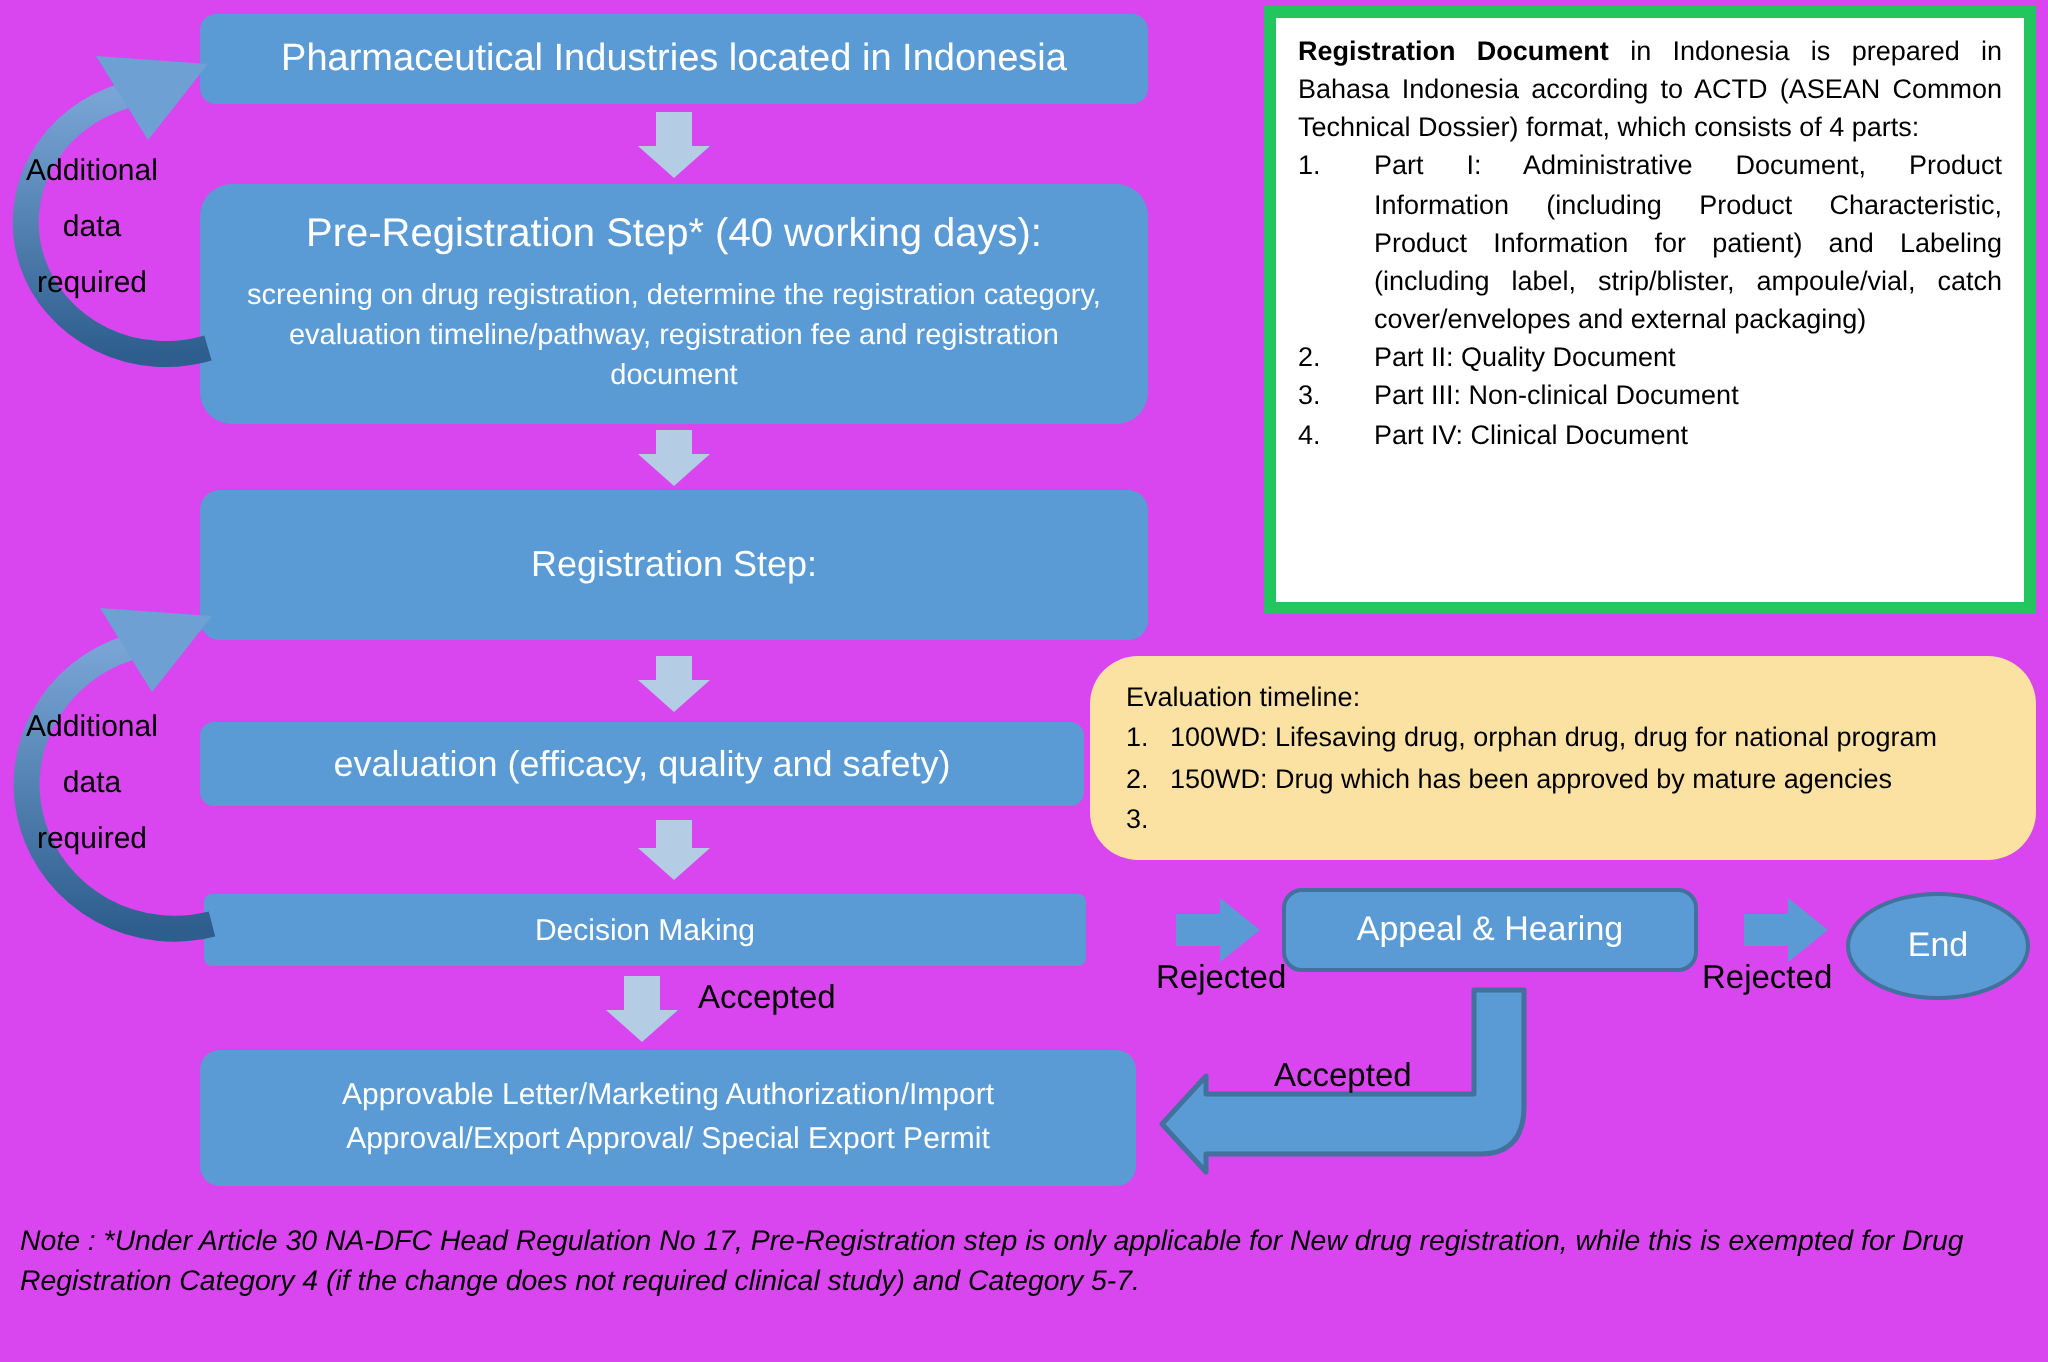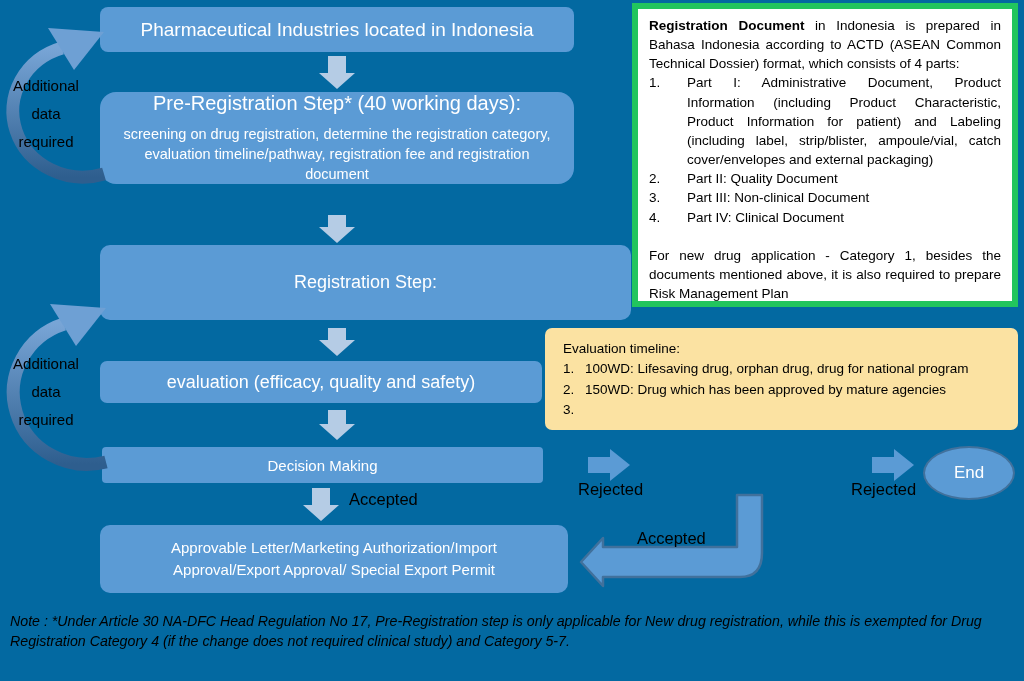--- a/index.html
+++ b/index.html
@@ -1,29 +1,29 @@
 <!DOCTYPE html>
 <html><head>
 <meta charset="utf-8">
 <style>
   html,body{margin:0;padding:0;background:#fff;}
   #canvas{
-    position:relative;width:1024px;height:681px;background:#0369a1;
+    position:relative;width:1024px;height:681px;background:#d946ef;
     font-family:"Liberation Sans",sans-serif;overflow:hidden;
   }
   .fbox{
     position:absolute;background:#5b9bd5;color:#fff;display:flex;
     align-items:center;justify-content:center;text-align:center;
     box-sizing:border-box;z-index:1;
   }
   #box-pharma{left:100px;top:7px;width:474px;height:45px;border-radius:8px;font-size:19px;}
-  #box-prereg{left:100px;top:92px;width:474px;height:92px;border-radius:16px;flex-direction:column;padding:4px 18px;}
+  #box-prereg{left:100px;top:92px;width:474px;height:120px;border-radius:16px;flex-direction:column;padding:4px 18px;}
   #box-prereg .ttl{font-size:20px;margin-bottom:9px;}
   #box-prereg .bdy{font-size:14.5px;line-height:1.38;}
-  #box-reg{left:100px;top:245px;width:531px;height:75px;border-radius:10px;flex-direction:column;padding:2px 24px;}
+  #box-reg{left:100px;top:245px;width:474px;height:75px;border-radius:10px;flex-direction:column;padding:2px 24px;}
   #box-reg .ttl{font-size:18px;}
   #box-reg .bdy{font-size:16.5px;line-height:1.25;margin-top:3px;}
   #box-eval{left:100px;top:361px;width:442px;height:42px;border-radius:7px;font-size:18px;}
   #box-decision{left:102px;top:447px;width:441px;height:36px;border-radius:4px;font-size:15px;}
   #box-approval{left:100px;top:525px;width:468px;height:68px;border-radius:10px;font-size:15px;line-height:1.45;padding:0 28px;}
   #box-appeal{left:641px;top:444px;width:208px;height:42px;border-radius:10px;border:2px solid #41719c;font-size:17px;}
   #node-end{left:923px;top:446px;width:92px;height:54px;border-radius:50%;border:2px solid #41719c;font-size:17px;}
 
   #panel-regdoc{
     position:absolute;left:632px;top:3px;width:386px;height:304px;
@@ -31,21 +31,21 @@
     padding:7px 11px;font-size:13.5px;line-height:1.42;color:#000;z-index:1;
   }
   #panel-regdoc .jus{text-align:justify;}
   .rp-row{display:flex;}
   .rp-num{width:38px;flex:none;}
   .rp-txt{flex:1;text-align:justify;}
   #panel-regdoc .footer{margin-top:19px;text-align:justify;}
 
   #panel-timeline{
     position:absolute;left:545px;top:328px;width:473px;height:102px;
-    background:#fbe2a2;border-radius:7px;box-sizing:border-box;
+    background:#fbe2a2;border-radius:24px;box-sizing:border-box;
     padding:11px 12px 0 18px;font-size:13.5px;line-height:1.5;color:#000;z-index:1;
   }
   .yp-row{display:flex;}
   .yp-num{width:22px;flex:none;}
 
   .lbl{position:absolute;color:#000;z-index:3;}
   #lbl-add-1{left:0;top:72px;width:92px;text-align:center;font-size:15px;line-height:1.87;white-space:pre-line;}
   #lbl-add-2{left:0;top:350px;width:92px;text-align:center;font-size:15px;line-height:1.87;white-space:pre-line;}
   #lbl-accepted-1{left:349px;top:490px;font-size:16.5px;}
   #lbl-rejected-1{left:578px;top:480px;font-size:16.5px;}
@@ -107,20 +107,23 @@
   </div>
 
   <div class="fbox" id="box-decision">
     <span>Decision Making</span>
   </div>
 
   <div class="fbox" id="box-approval">
     <span>Approvable Letter/Marketing Authorization/Import Approval/Export Approval/ Special Export Permit</span>
   </div>
 
+  <div class="fbox" id="box-appeal">
+    <span>Appeal &amp; Hearing</span>
+  </div>
 
   <div class="fbox" id="node-end">
     <span>End</span>
   </div>
 
   <div class="lbl" id="lbl-add-1">Additional
 data
 required</div>
   <div class="lbl" id="lbl-add-2">Additional
 data
@@ -143,21 +146,20 @@
       <span class="rp-txt">Part II: Quality Document</span>
     </div>
     <div class="rp-row">
       <span class="rp-num">3.</span>
       <span class="rp-txt">Part III: Non-clinical Document</span>
     </div>
     <div class="rp-row">
       <span class="rp-num">4.</span>
       <span class="rp-txt">Part IV: Clinical Document</span>
     </div>
-    <div class="footer">For new drug application - Category 1, besides the documents mentioned above, it is also required to prepare Risk Management Plan</div>
   </div>
 
   <div id="panel-timeline">
     <div>Evaluation timeline:</div>
     <div class="yp-row">
       <span class="yp-num">1.</span>
       <span>100WD: Lifesaving drug, orphan drug, drug for national program</span>
     </div>
     <div class="yp-row">
       <span class="yp-num">2.</span>

